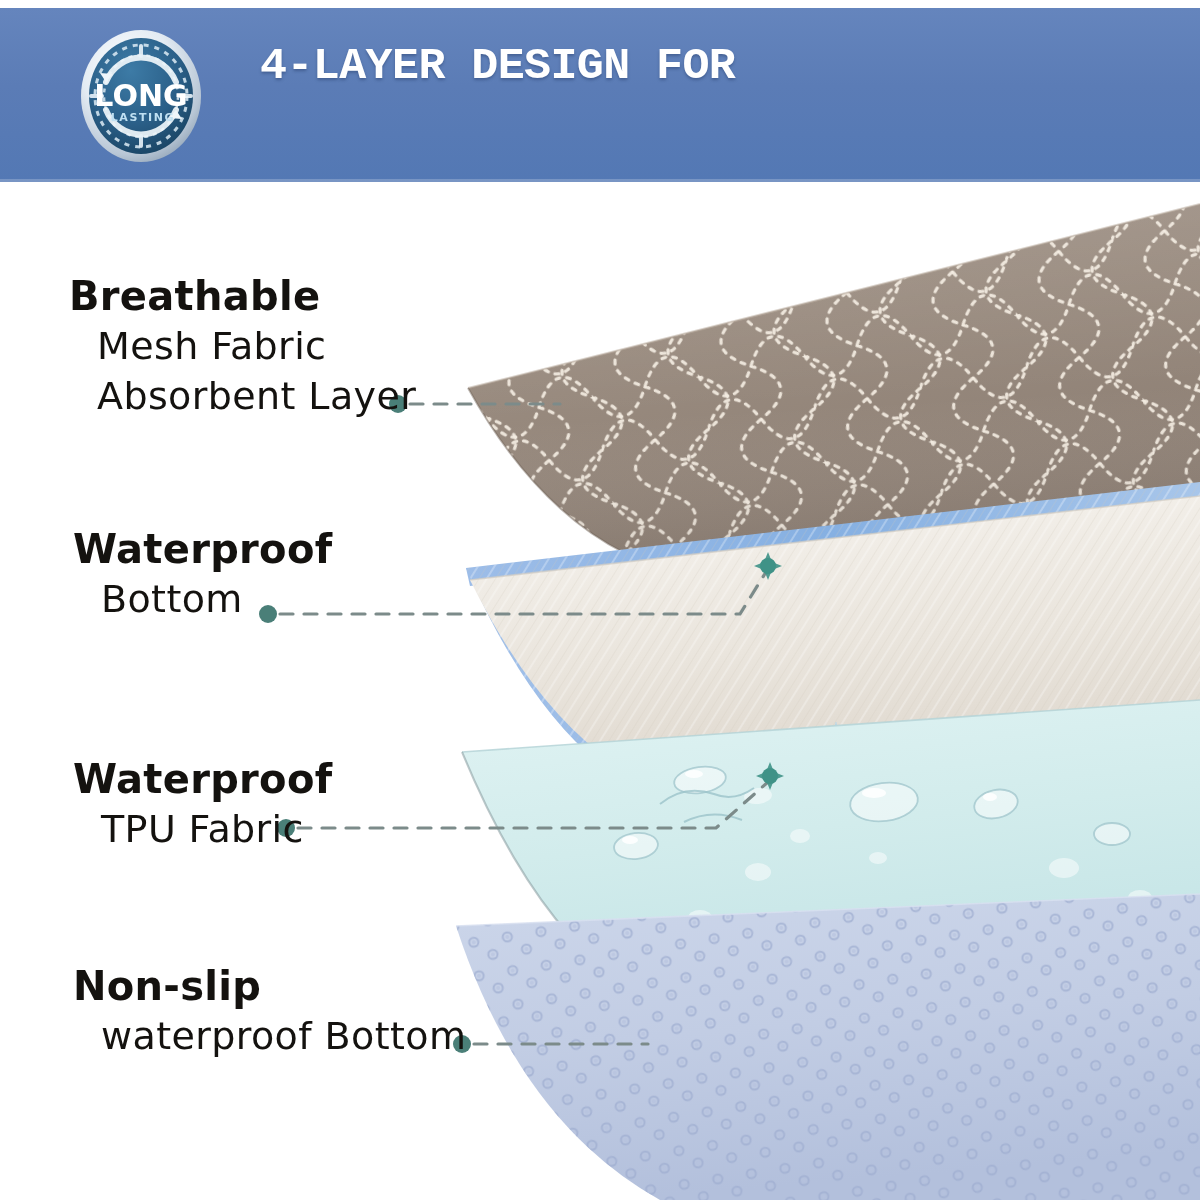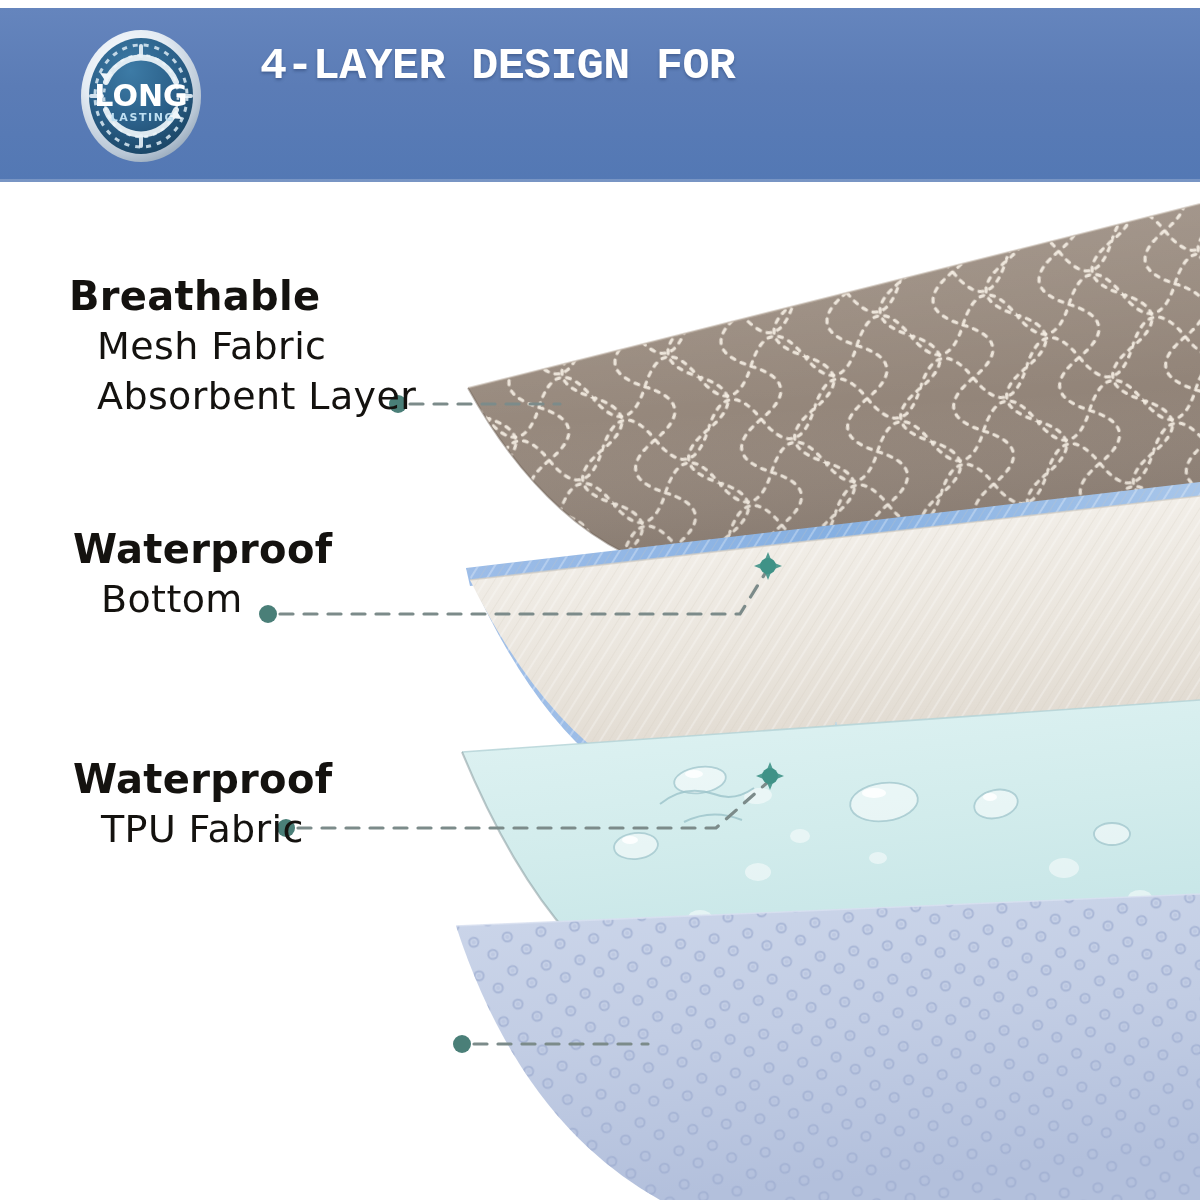--- a/index.html
+++ b/index.html
@@ -360,14 +360,18 @@
   <div class="label-block" id="label-2">
     <div class="lbl-strong">Waterproof</div>
     <div class="lbl-normal">Bottom</div>
   </div>
 
   <div class="label-block" id="label-3">
     <div class="lbl-strong">Waterproof</div>
     <div class="lbl-normal">TPU Fabric</div>
   </div>
 
+  <div class="label-block" id="label-4">
+    <div class="lbl-strong">Non-slip</div>
+    <div class="lbl-normal">waterproof Bottom</div>
+  </div>
 
 </div>
 
 </body></html>

